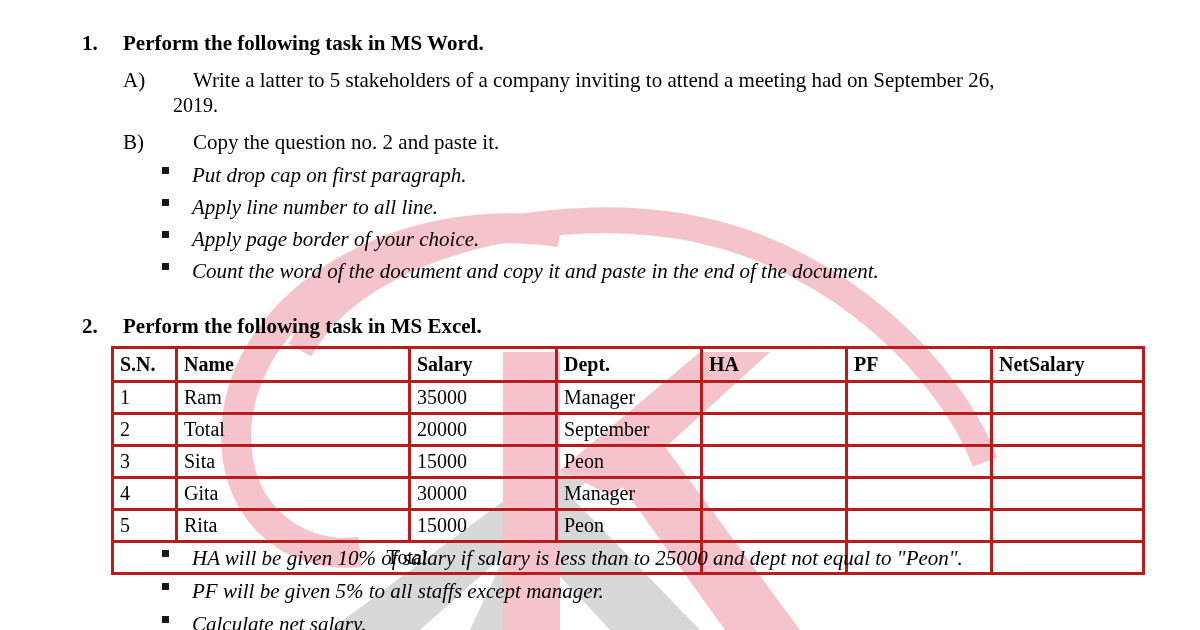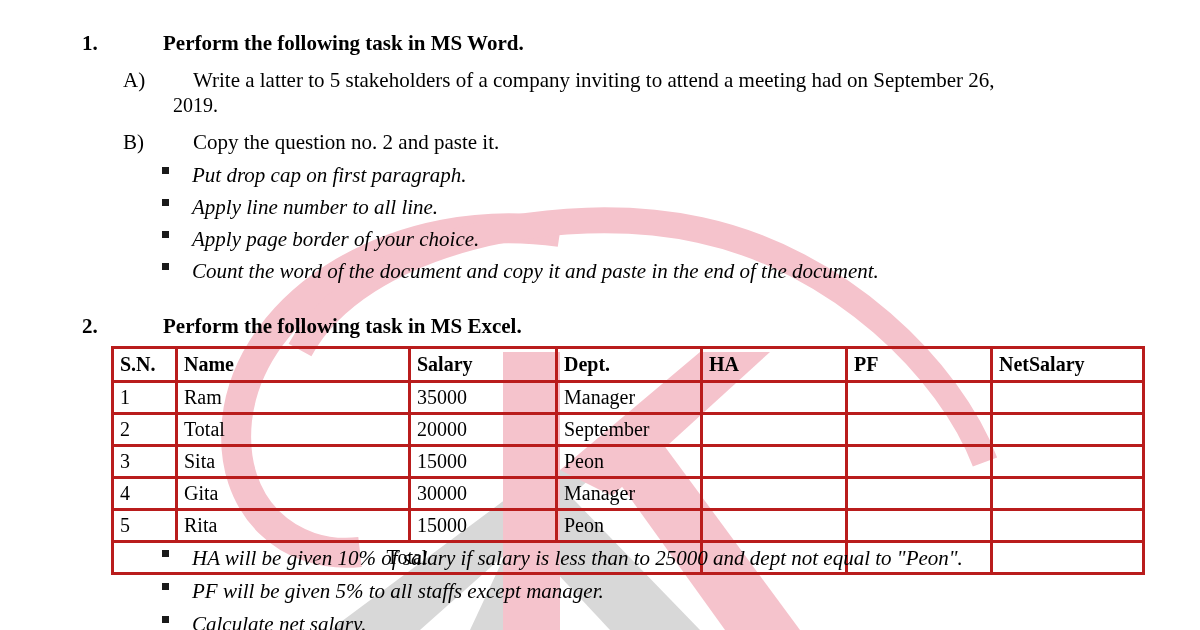--- a/index.html
+++ b/index.html
@@ -40,21 +40,20 @@
     font-weight: bold;
     font-size: 21px;
     line-height: 1;
   }
   .q-head {
     position: absolute;
     font-weight: bold;
     font-size: 21px;
     line-height: 1;
     white-space: nowrap;
-    margin-left: 40px;
   }
 
   .alpha-item {
     position: absolute;
     font-size: 21px;
     line-height: 28px;
   }
   .alpha-label {
     position: absolute;
     left: 0; top: 0;

